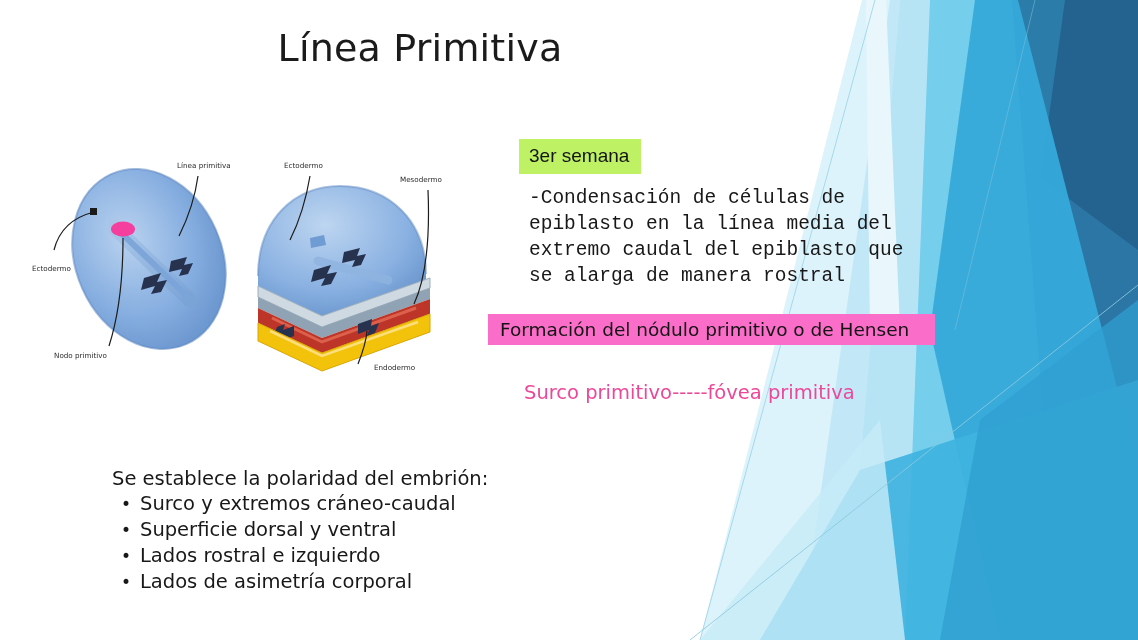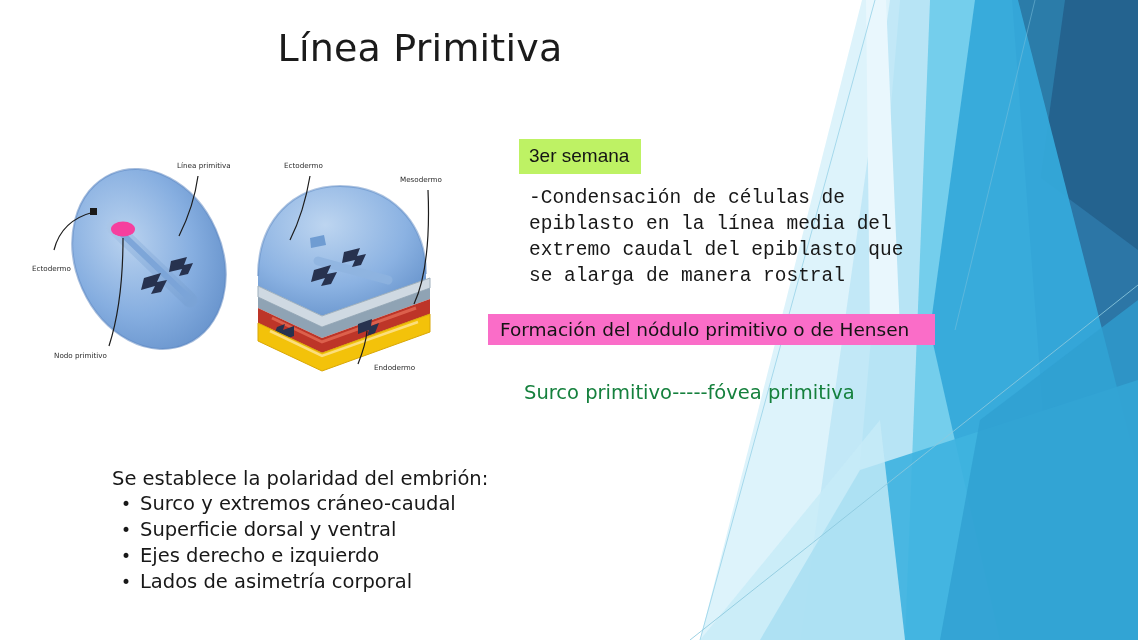--- a/index.html
+++ b/index.html
@@ -46,21 +46,21 @@
     position:absolute; left:488px; top:314px; width:447px; height:31px;
     background:#fa6dc8; color:#141414;
     font-size:18.5px; line-height:31px;
     padding-left:12px;
     white-space:nowrap; overflow:hidden;
     font-family:"DejaVu Sans", sans-serif;
   }
 
   #surco {
     position:absolute; left:524px; top:381px;
-    font-size:19.5px; color:#15803d; white-space:nowrap;
+    font-size:19.5px; color:#ec4899; white-space:nowrap;
     font-family:"DejaVu Sans", sans-serif;
   }
 
   
   #list-block { position:absolute; left:112px; top:434px; width:430px;margin-top:32px; }
   #list-lead { font-size:19.5px; color:#181818; line-height:1.3; }
   .bullet-row { display:flex; align-items:baseline; font-size:19.5px; color:#181818; line-height:1.33; }
   .bullet-dot { width:28px; flex:0 0 28px; text-align:left; padding-left:9px; font-size:17px; }
   .bullet-txt { flex:1 1 auto; }
 
@@ -202,21 +202,21 @@
     <div class="bullet-row">
       <span class="bullet-dot">•</span>
       <span class="bullet-txt">Surco y extremos cráneo-caudal</span>
     </div>
     <div class="bullet-row">
       <span class="bullet-dot">•</span>
       <span class="bullet-txt">Superficie dorsal y ventral</span>
     </div>
     <div class="bullet-row">
       <span class="bullet-dot">•</span>
-      <span class="bullet-txt">Ejes derecho e izquierdo</span>
+      <span class="bullet-txt">Lados rostral e izquierdo</span>
     </div>
     <div class="bullet-row">
       <span class="bullet-dot">•</span>
       <span class="bullet-txt">Lados de asimetría corporal</span>
     </div>
   </div>
 
 </div>
 
 </body></html>

